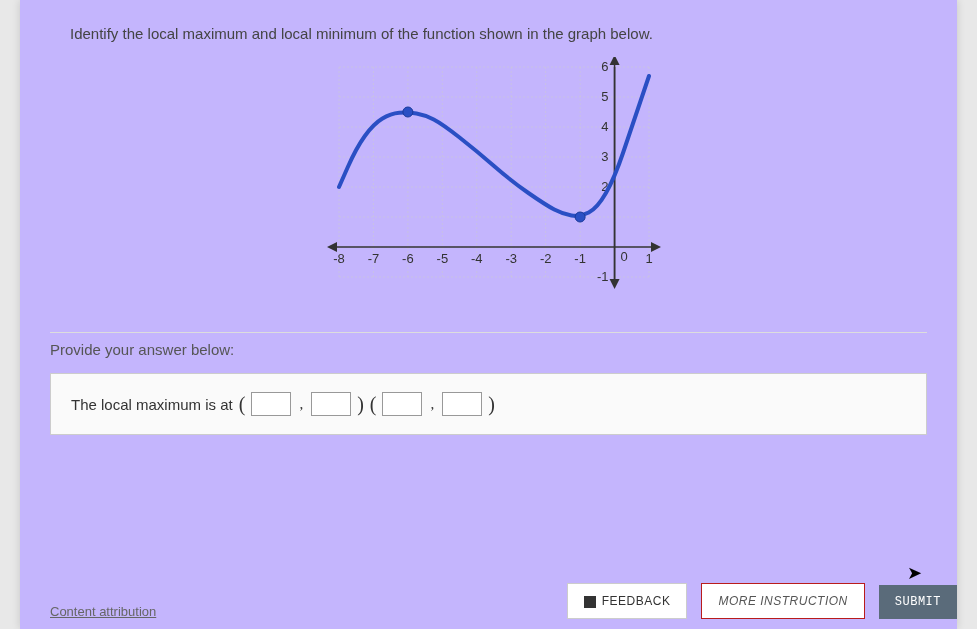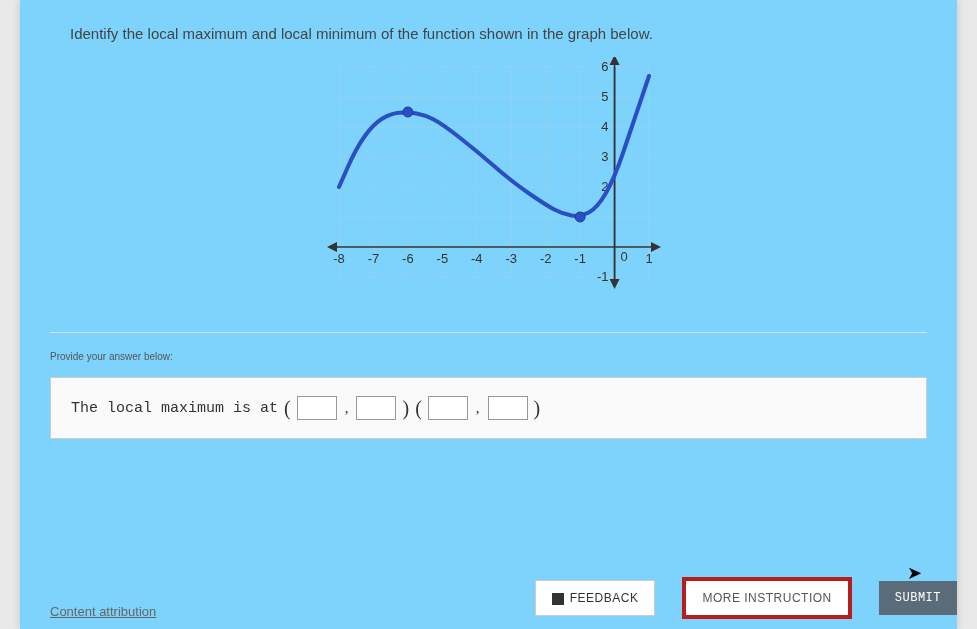--- a/index.html
+++ b/index.html
@@ -5,55 +5,55 @@
     * { box-sizing: border-box; margin: 0; padding: 0; }
     body {
       font-family: Arial, sans-serif;
       background: #e8e8e8;
       width: 977px;
       height: 629px;
       overflow: hidden;
       position: relative;
     }
     .page {
-      background: #7dd3fc;
+      background: #c4b5fd;
       margin: 0 20px;
       padding: 10px 30px 0 30px;
       height: 100%;
       box-shadow: 0 0 8px rgba(0,0,0,0.15);
       position: relative;
     }
     .question-text {
       color: #444;
       font-size: 15px;
       margin: 15px 0 15px 20px;
     }
     .chart-wrap {
       display: flex;
       justify-content: center;
       margin: 10px 0 20px 0;
     }
     .prompt-label {
       color: #555;
-      font-size: 10px;
+      font-size: 15px;
       margin: 25px 0 15px 0;
       border-top: 1px solid #ddd;
-      padding-top: 18px;
+      padding-top: 8px;
     }
     .answer-box {
       border: 1px solid #ccc;
       padding: 18px 20px;
       background: #fafafa;
       display: flex;
       align-items: center;
       gap: 6px;
       flex-wrap: wrap;
     }
     .answer-text {
-      font-family: Liberation Mono, monospace;
+      font-family: Liberation Sans, sans-serif;
       font-size: 15px;
       color: #333;
     }
     .paren { font-family: "Times New Roman", serif; font-size: 20px; color: #333; }
     .inp {
       width: 40px;
       height: 24px;
       border: 1px solid #999;
       background: #fff;
       text-align: center;
@@ -69,22 +69,22 @@
       align-items: flex-end;
       padding: 0 0 0 30px;
     }
     .attribution {
       color: #666;
       font-size: 13px;
       text-decoration: underline;
     }
     .footer-buttons {
       display: flex;
-      gap: 27px;
-      align-items: center;
+      gap: 14px;
+      align-items: flex-end;
     }
     .btn {
       padding: 10px 16px;
       font-size: 12px;
       letter-spacing: 0.5px;
       border: none;
       cursor: pointer;
     }
     .btn-feedback {
       background: #fff;
@@ -94,21 +94,22 @@
     .flag-icon {
       display: inline-block;
       width: 12px; height: 12px;
       background: #333;
       margin-right: 6px;
       vertical-align: middle;
     }
     .btn-more {
       background: #fff;
       color: #555;
-      border: 4px solid #b91c1c;
+      border: 1px solid #b91c1c;
+      font-style: italic;
     }
     .btn-submit {
       background: #5a6b7a;
       color: #fff;
       font-family: Liberation Mono, monospace;
     }
     .cursor-icon {
       position: absolute;
       right: 35px;
       bottom: 45px;

